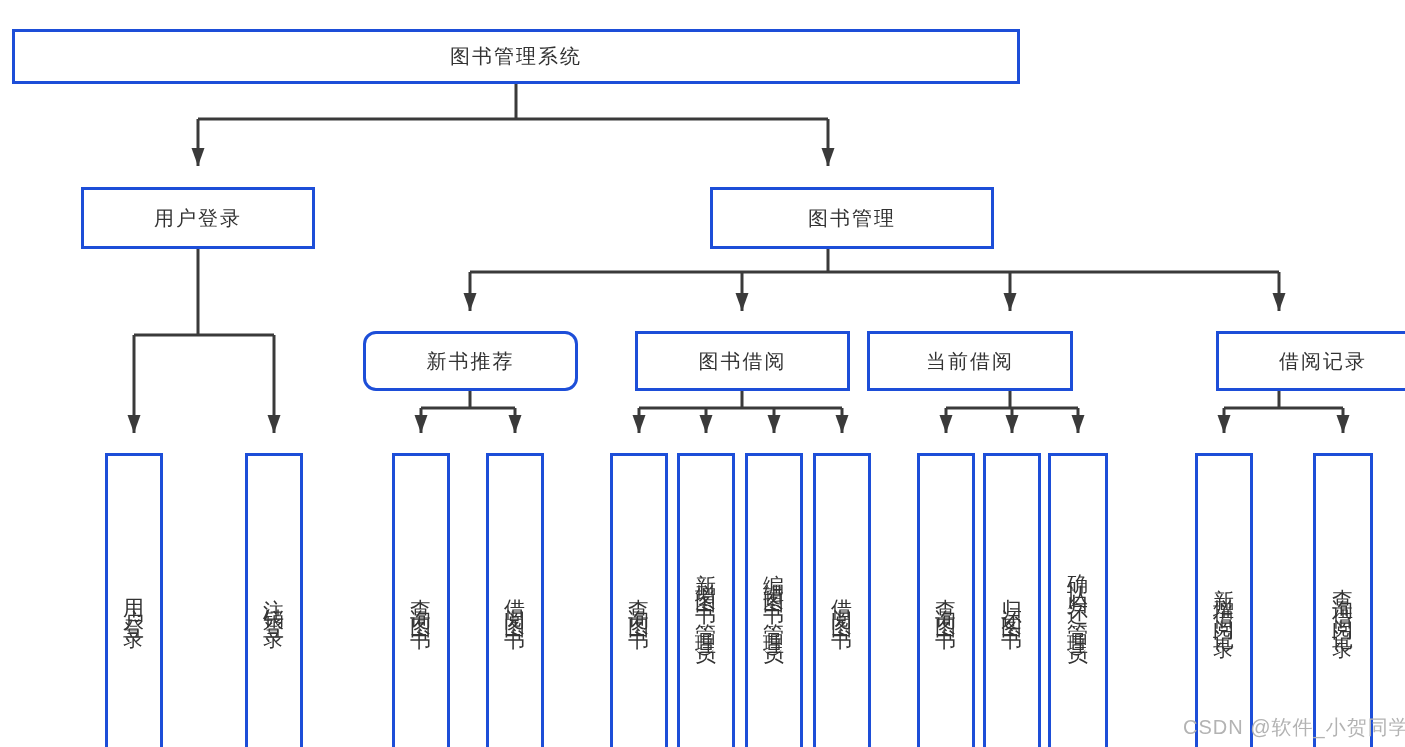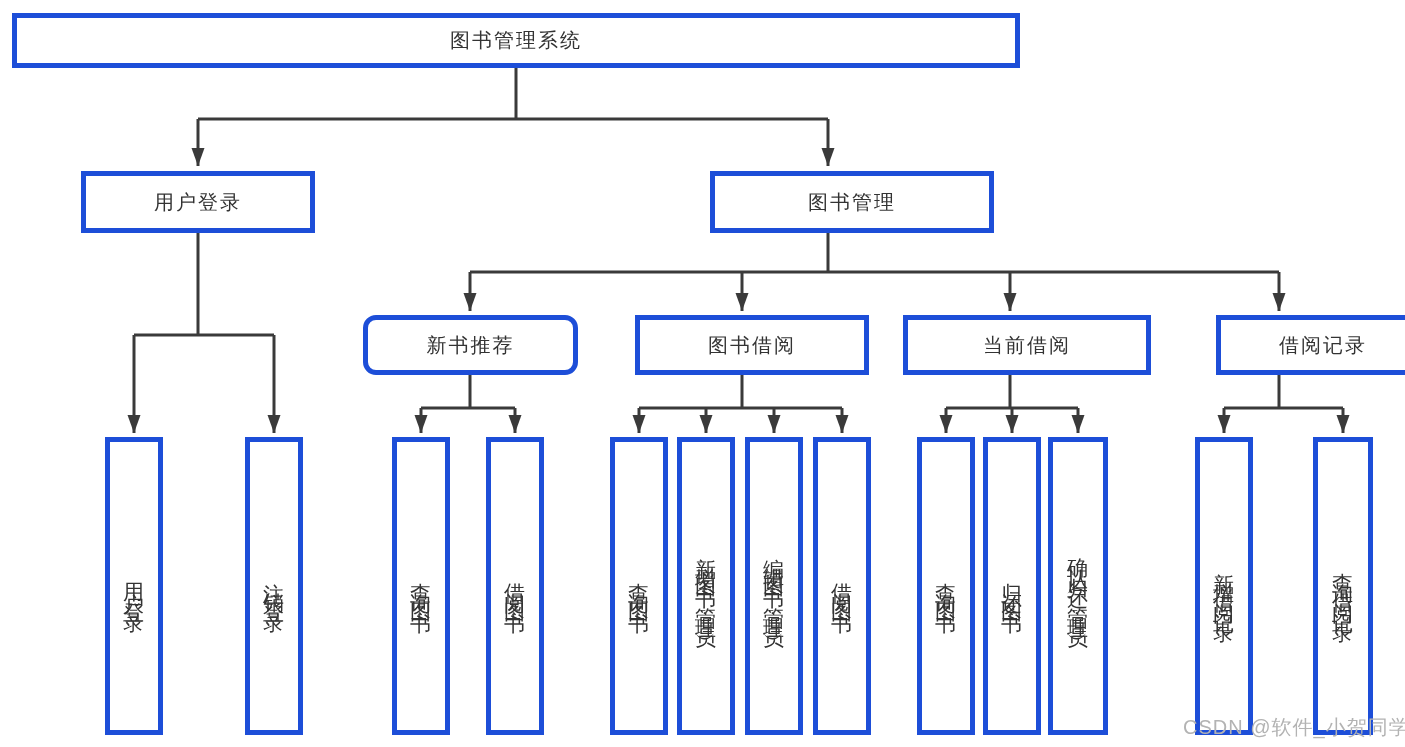--- a/index.html
+++ b/index.html
@@ -13,30 +13,31 @@
   }
   .connectors {
     position: absolute;
     left: 0; top: 0;
     width: 1405px; height: 747px;
     pointer-events: none;
   }
   .box {
     position: absolute;
     box-sizing: border-box;
-    border: 5px solid #1d4ed8;
+    border: 3px solid #1d4ed8;
     background: #ffffff;
     display: flex;
     align-items: center;
     justify-content: center;
     color: #333333;
     font-size: 20px;
     letter-spacing: 2px;
     white-space: nowrap;
     z-index: 2;
+    margin-top: 16px;
   }
   .box.v {
     writing-mode: vertical-rl;
     text-orientation: mixed;
     font-size: 21px;
     letter-spacing: 10px;
     line-height: 1;
     white-space: normal;
   }
   .lvl2 { top: 171px; height: 62px; }
@@ -100,22 +101,22 @@
       <path d="M1343,408 V433" marker-end="url(#ah)"></path>
     </g>
   </svg>
 
   <div class="box" style="left:12px; top:13px; width:1008px; height:55px;">图书管理系统</div>
 
   <div class="box lvl2" style="left:81px; width:234px;">用户登录</div>
   <div class="box lvl2" style="left:710px; width:284px;">图书管理</div>
 
   <div class="box lvl3" style="left:363px; width:215px;border-radius:13px;">新书推荐</div>
-  <div class="box lvl3" style="left:635px; width:234px;">图书借阅</div>
-  <div class="box lvl3" style="left:903px; width:248px;">当前借阅</div>
+  <div class="box lvl3" style="left:635px; width:215px;">图书借阅</div>
+  <div class="box lvl3" style="left:867px; width:206px;">当前借阅</div>
   <div class="box lvl3" style="left:1216px; width:214px;">借阅记录</div>
 
   <div class="box v leaf" style="left:105px;">用户登录</div>
   <div class="box v leaf" style="left:245px;">注销登录</div>
 
   <div class="box v leaf" style="left:392px;">查询图书</div>
   <div class="box v leaf" style="left:486px;">借阅图书</div>
 
   <div class="box v leaf" style="left:610px;">查询图书</div>
   <div class="box v leaf" style="left:677px;">新增图书（管理员）</div>

